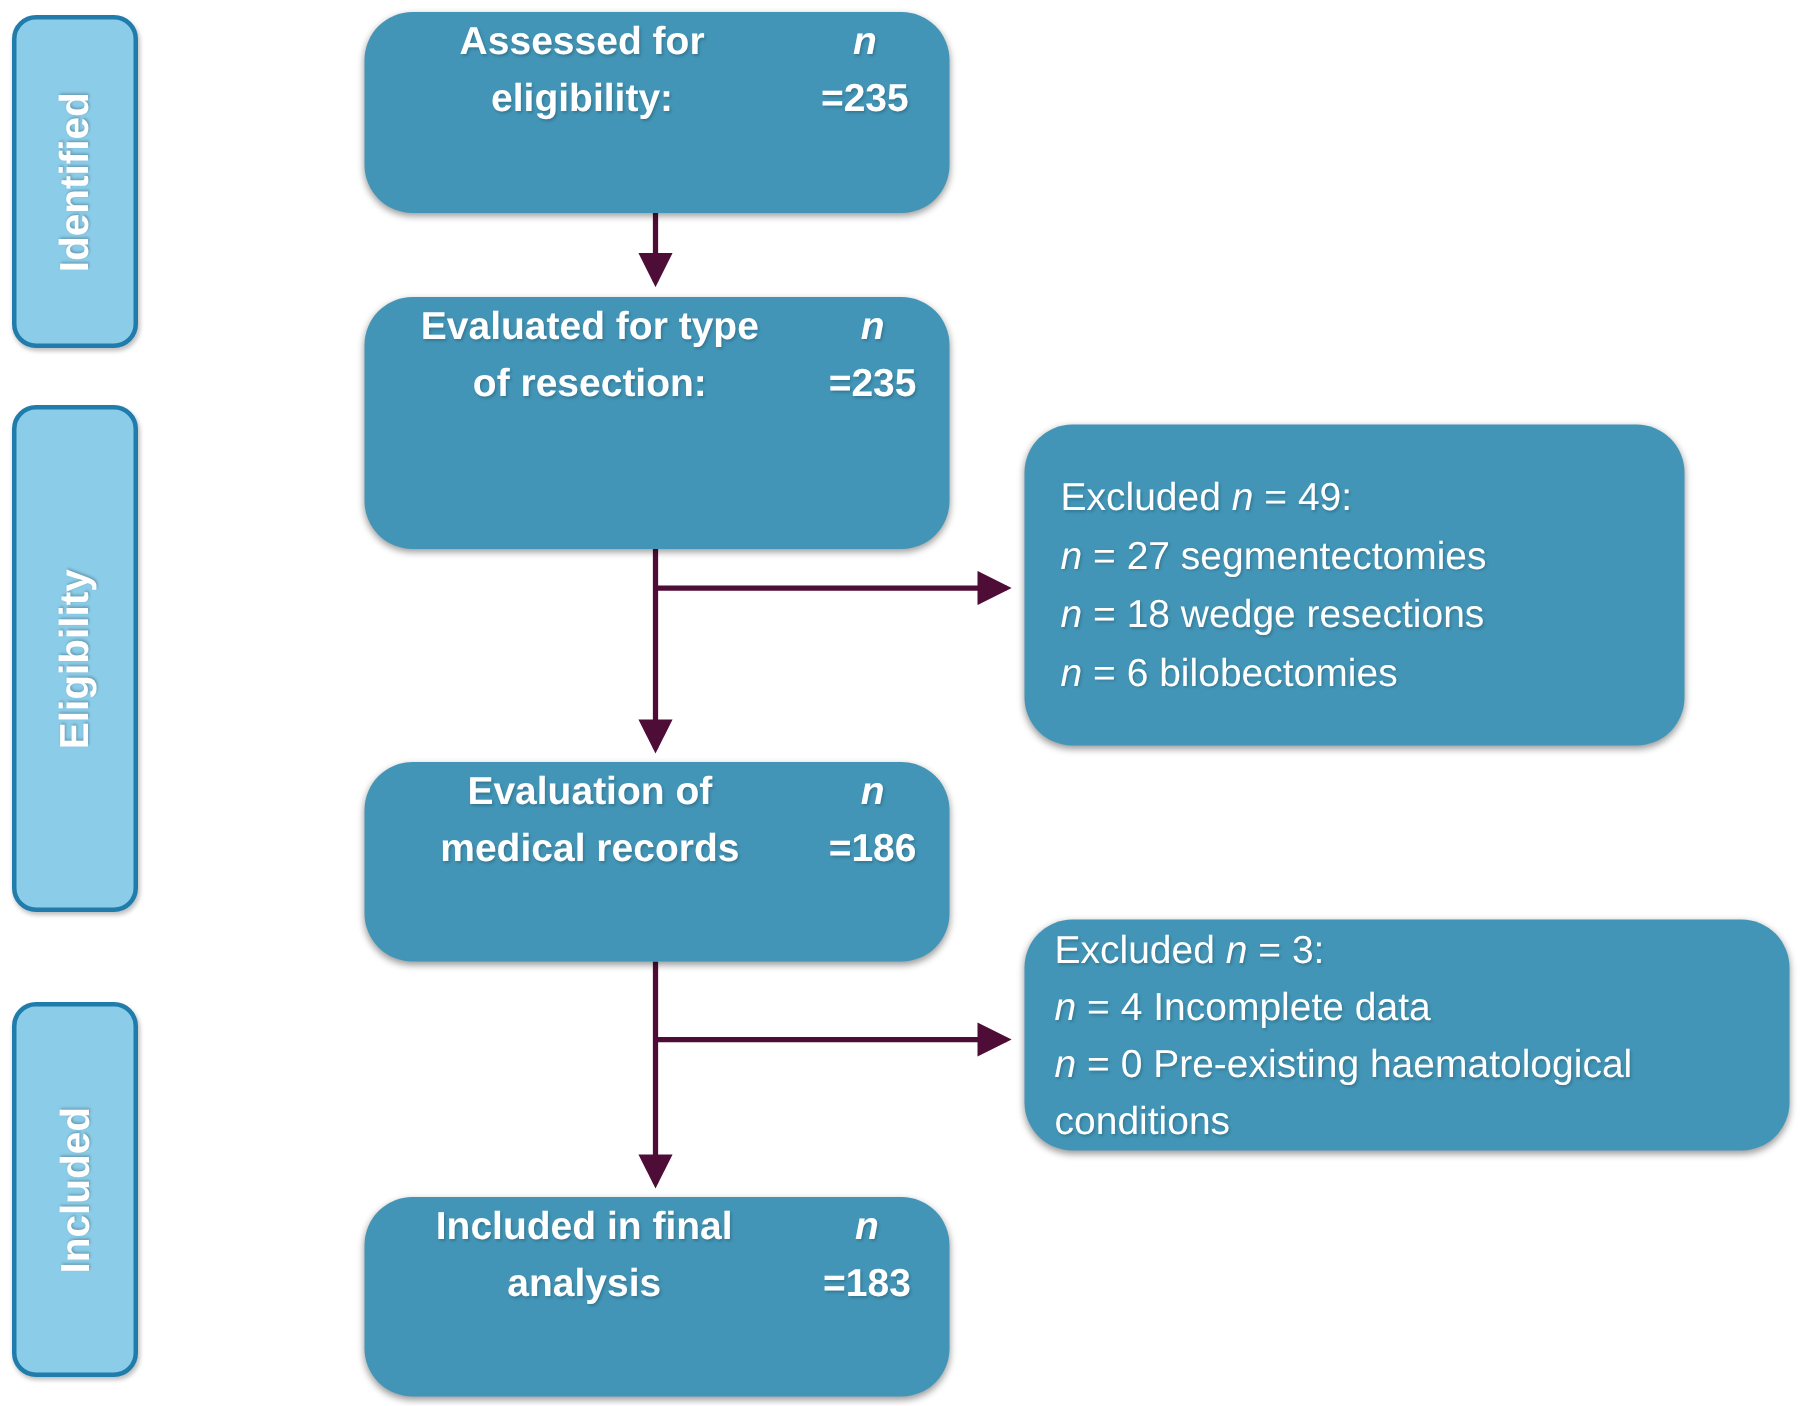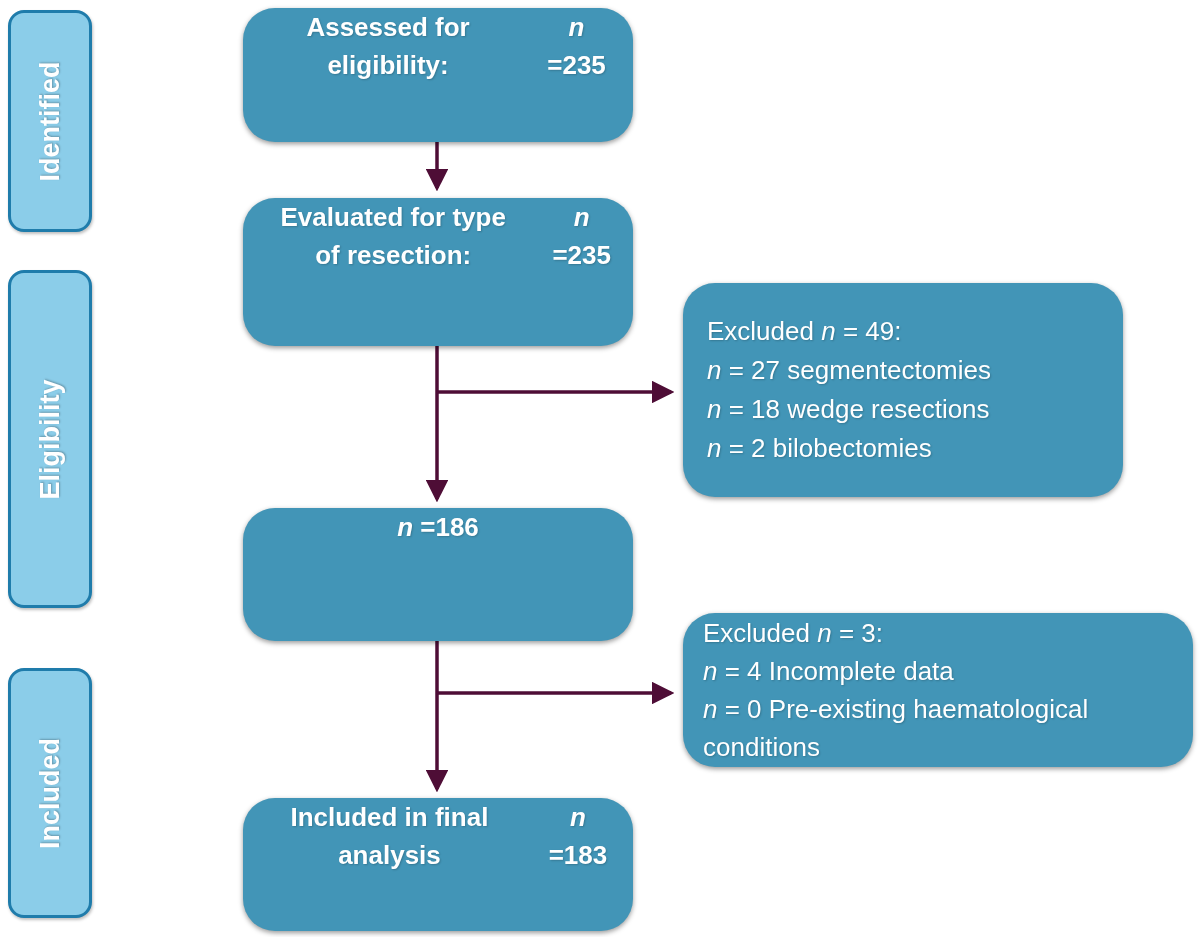--- a/index.html
+++ b/index.html
@@ -64,21 +64,21 @@
     align-items: flex-start;
     justify-content: center;
     text-align: center;
     padding: 0 22px;
     box-sizing: border-box;
     box-shadow: 0 2px 5px rgba(0,0,0,0.4);
     text-shadow: 1px 1px 2px rgba(0,0,0,0.2);
     gap: 31px;
   }
   #box-assessed  { top: 8px;   height: 134px; }
-  #box-evaluated { top: 198px; height: 148px; }
+  #box-evaluated { top: 198px; height: 168px; }
   #box-records   { top: 508px; height: 133px; }
   #box-final     { top: 798px; height: 133px; }
 
   
   .excl-box {
     position: absolute;
     left: 683px;
     background: var(--box-fill);
     border-radius: 32px;
     color: var(--box-text);
@@ -144,33 +144,34 @@
     <div>Assessed for eligibility:</div>
     <div><i>n</i><span> =235</span></div>
   </div>
 
   <div class="main-box" id="box-evaluated">
     <div>Evaluated for type of resection:</div>
     <div><i>n</i><span> =235</span></div>
   </div>
 
   <div class="main-box" id="box-records">
+    <div>Evaluation of medical records</div>
     <div><i>n</i><span> =186</span></div>
   </div>
 
   <div class="main-box" id="box-final">
     <div>Included in final analysis</div>
     <div><i>n</i><span> =183</span></div>
   </div>
 
   <div class="excl-box" id="excl-resection">
     <div class="excl-line"><span>Excluded </span><i>n</i><span> = 49:</span></div>
     <div class="excl-line"><span></span><i>n</i><span> = 27 segmentectomies</span></div>
     <div class="excl-line"><span></span><i>n</i><span> = 18 wedge resections</span></div>
-    <div class="excl-line"><span></span><i>n</i><span> = 2 bilobectomies</span></div>
+    <div class="excl-line"><span></span><i>n</i><span> = 6 bilobectomies</span></div>
   </div>
 
   <div class="excl-box" id="excl-records">
     <div class="excl-line"><span>Excluded </span><i>n</i><span> = 3:</span></div>
     <div class="excl-line"><span></span><i>n</i><span> = 4 Incomplete data</span></div>
     <div class="excl-line"><span></span><i>n</i><span> = 0 Pre-existing haematological conditions</span></div>
   </div>
 
 </div>
 

